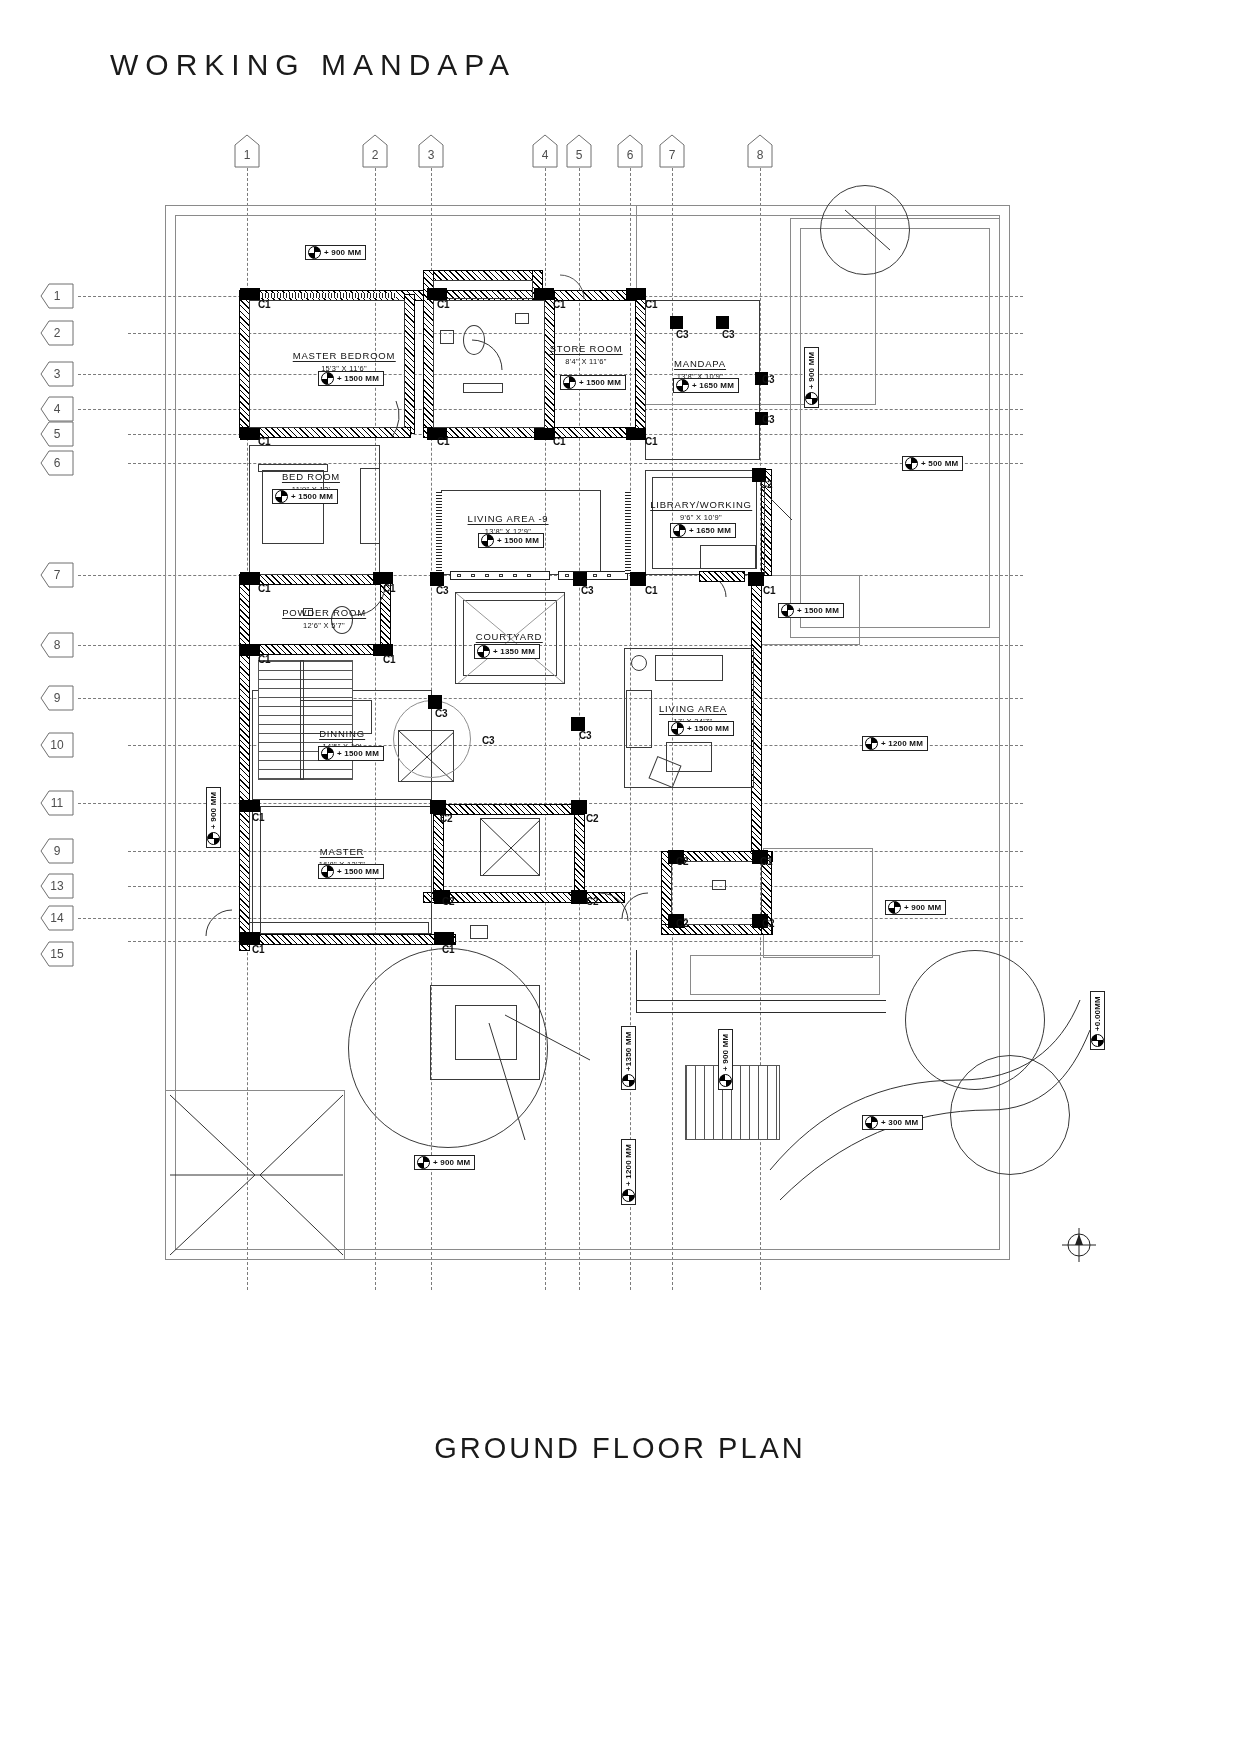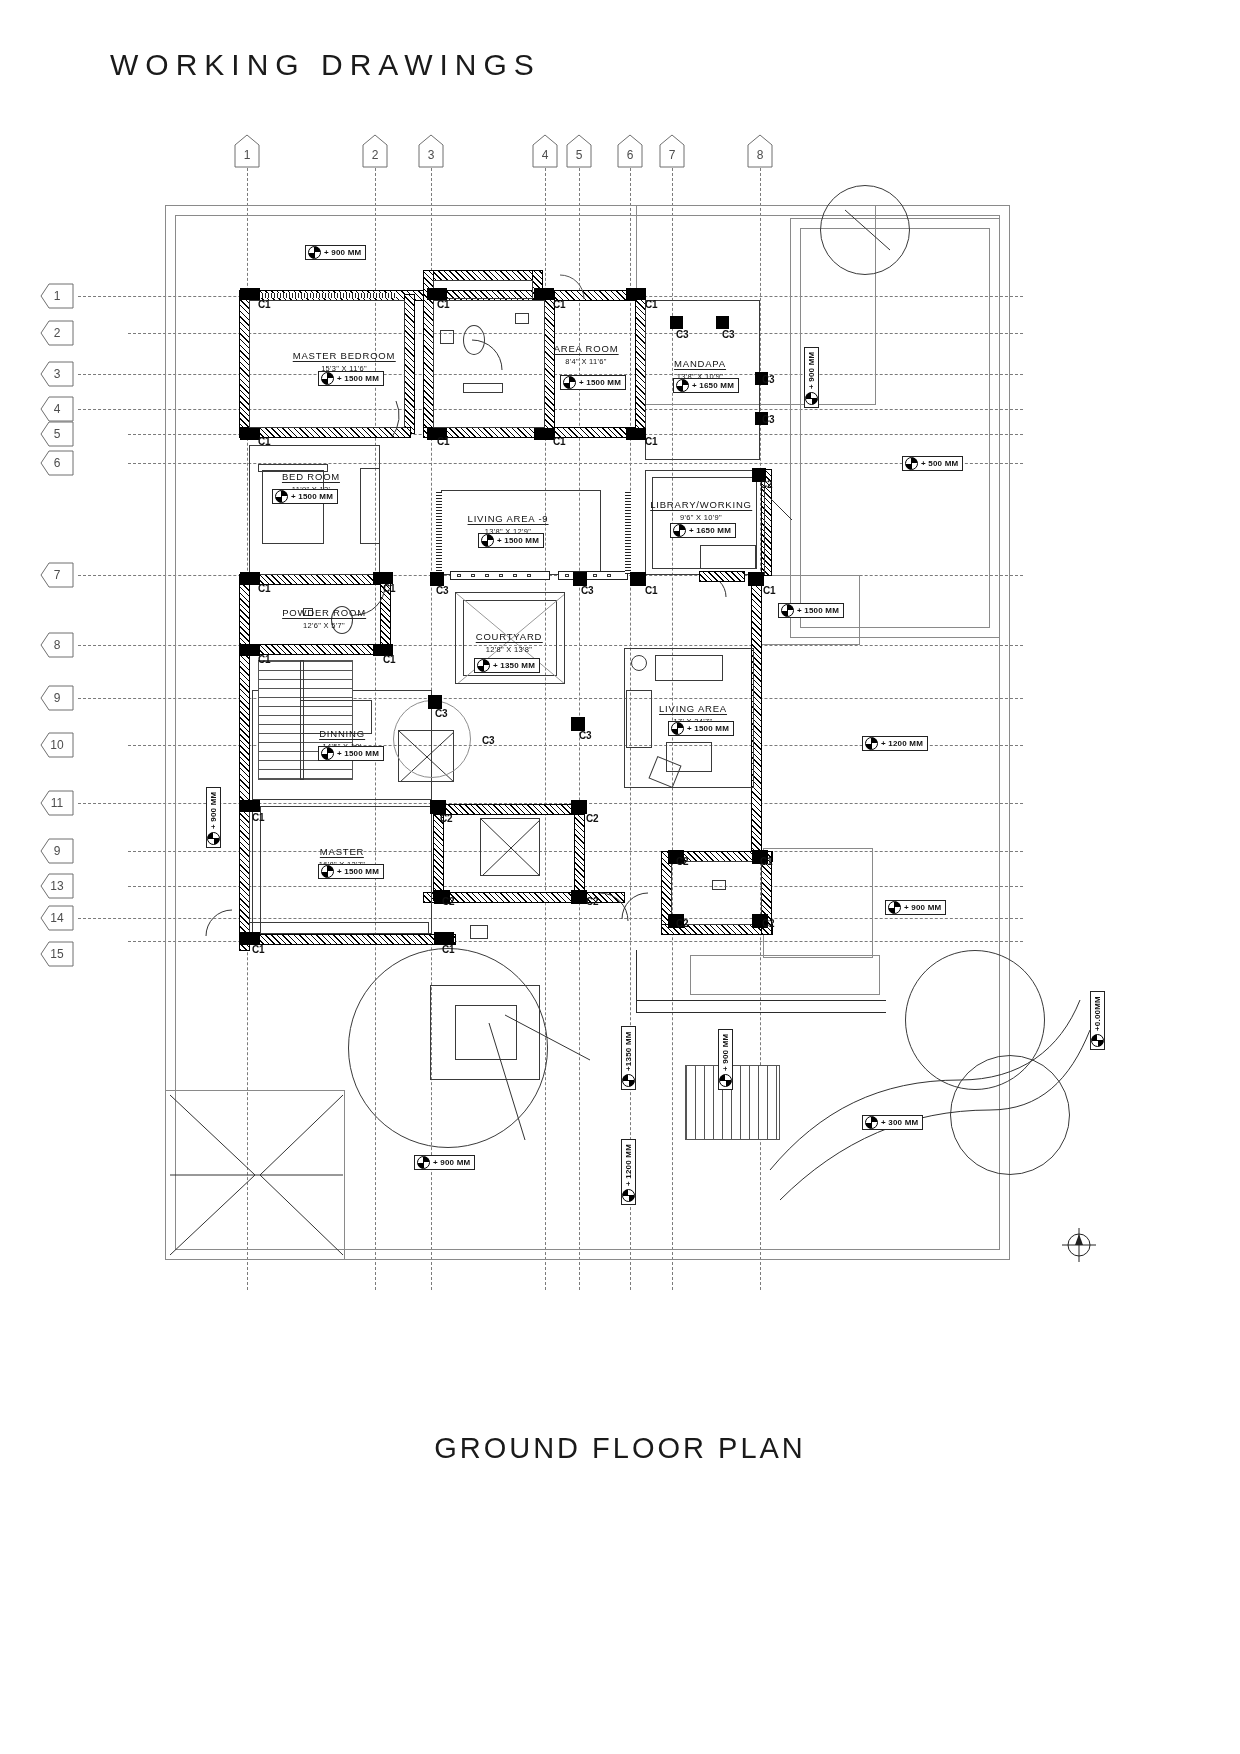--- a/index.html
+++ b/index.html
@@ -62,21 +62,21 @@
   .hatchstair{position:absolute;background:repeating-linear-gradient(to right,#555 0 1px,#fff 1px 9px);border:1px solid #555;box-sizing:border-box;}
   .hatchstair2{position:absolute;background:repeating-linear-gradient(to bottom,#555 0 1px,#fff 1px 9px);border:1px solid #555;box-sizing:border-box;}
   .dots{position:absolute;background:repeating-linear-gradient(to right,#222 0 1px,#fff 1px 3px);}
   .dotsv{position:absolute;background:repeating-linear-gradient(to bottom,#222 0 1px,#fff 1px 3px);}
   .winband{position:absolute;border:1px solid #222;background:#fff;box-sizing:border-box;}
   .winband .seg{position:absolute;top:2px;bottom:2px;width:4px;border:1px solid #333;box-sizing:border-box;}
 </style>
 </head>
 <body>
 
-<div id="main-title">WORKING DRAWINGS</div>
+<div id="main-title">WORKING MANDAPA</div>
 <div id="plan-title">GROUND FLOOR PLAN</div>
 
 <div id="drawing" class="abs" style="left:0;top:0;width:1240px;height:1754px;">
 
   <div class="gridv" style="left:247px;top:168px;height:1122px;"></div>
   <div class="gridv" style="left:375px;top:168px;height:1122px;"></div>
   <div class="gridv" style="left:431px;top:168px;height:1122px;"></div>
   <div class="gridv" style="left:545px;top:168px;height:1122px;"></div>
   <div class="gridv" style="left:579px;top:168px;height:1122px;"></div>
   <div class="gridv" style="left:630px;top:168px;height:1122px;"></div>
@@ -348,21 +348,21 @@
   <div class="col" style="left:240px;top:932px;width:20px;height:12px;"></div>
   <div class="coltag" style="left:252px;top:944px;">C1</div>
   <div class="col" style="left:434px;top:932px;width:20px;height:12px;"></div>
   <div class="coltag" style="left:442px;top:944px;">C1</div>
 
   <div class="rlabel" style="left:344px;top:345px;text-decoration:underline;">
     <span class="nm">MASTER BEDROOM</span>
     <span class="dm">15'3"  X  11'6"</span>
   </div>
   <div class="rlabel" style="left:586px;top:338px;">
-    <span class="nm">AREA ROOM</span>
+    <span class="nm">STORE ROOM</span>
     <span class="dm">8'4"  X  11'6"</span>
   </div>
   <div class="rlabel" style="left:700px;top:353px;">
     <span class="nm">MANDAPA</span>
     <span class="dm">13'8"  X  10'9"</span>
   </div>
   <div class="rlabel" style="left:311px;top:466px;">
     <span class="nm">BED ROOM</span>
     <span class="dm">11'9"  X  13'</span>
   </div>
@@ -423,21 +423,21 @@
   <div class="lvl" style="left:478px;top:533px;">
     <span class="sym"></span>
     <span class="tx">+ 1500 MM</span>
     </div>
 
   <div class="lvl" style="left:670px;top:523px;">
     <span class="sym"></span>
     <span class="tx">+ 1650 MM</span>
     </div>
 
-  <div class="lvl" style="left:474px;top:658px;">
+  <div class="lvl" style="left:474px;top:644px;">
     <span class="sym"></span>
     <span class="tx">+ 1350 MM</span>
     </div>
 
   <div class="lvl" style="left:318px;top:746px;">
     <span class="sym"></span>
     <span class="tx">+ 1500 MM</span>
     </div>
 
   <div class="lvl" style="left:668px;top:721px;">

